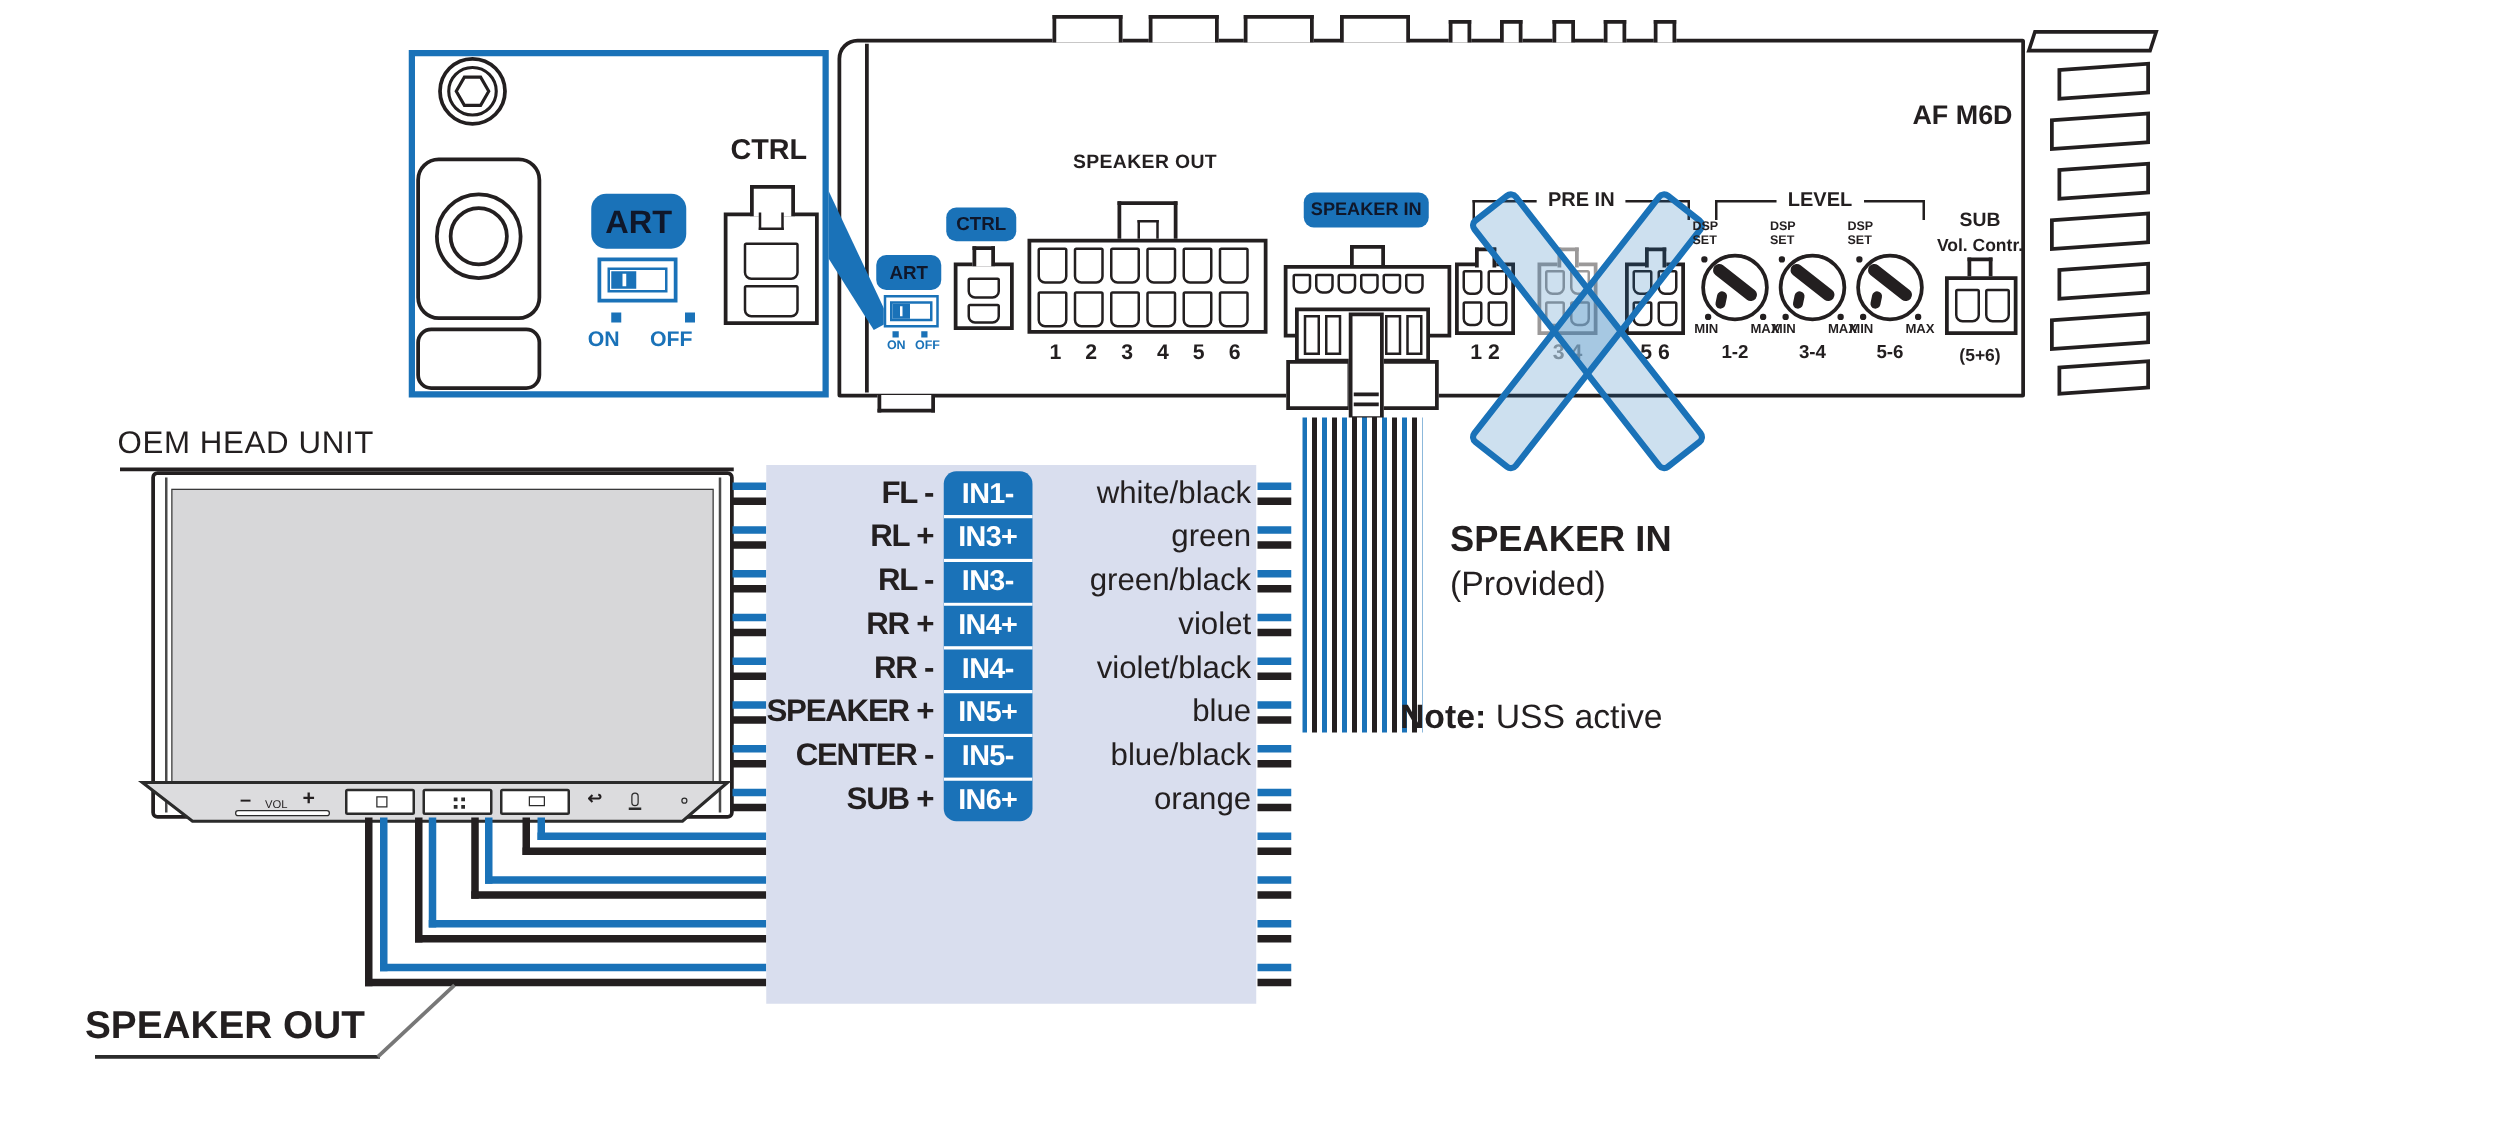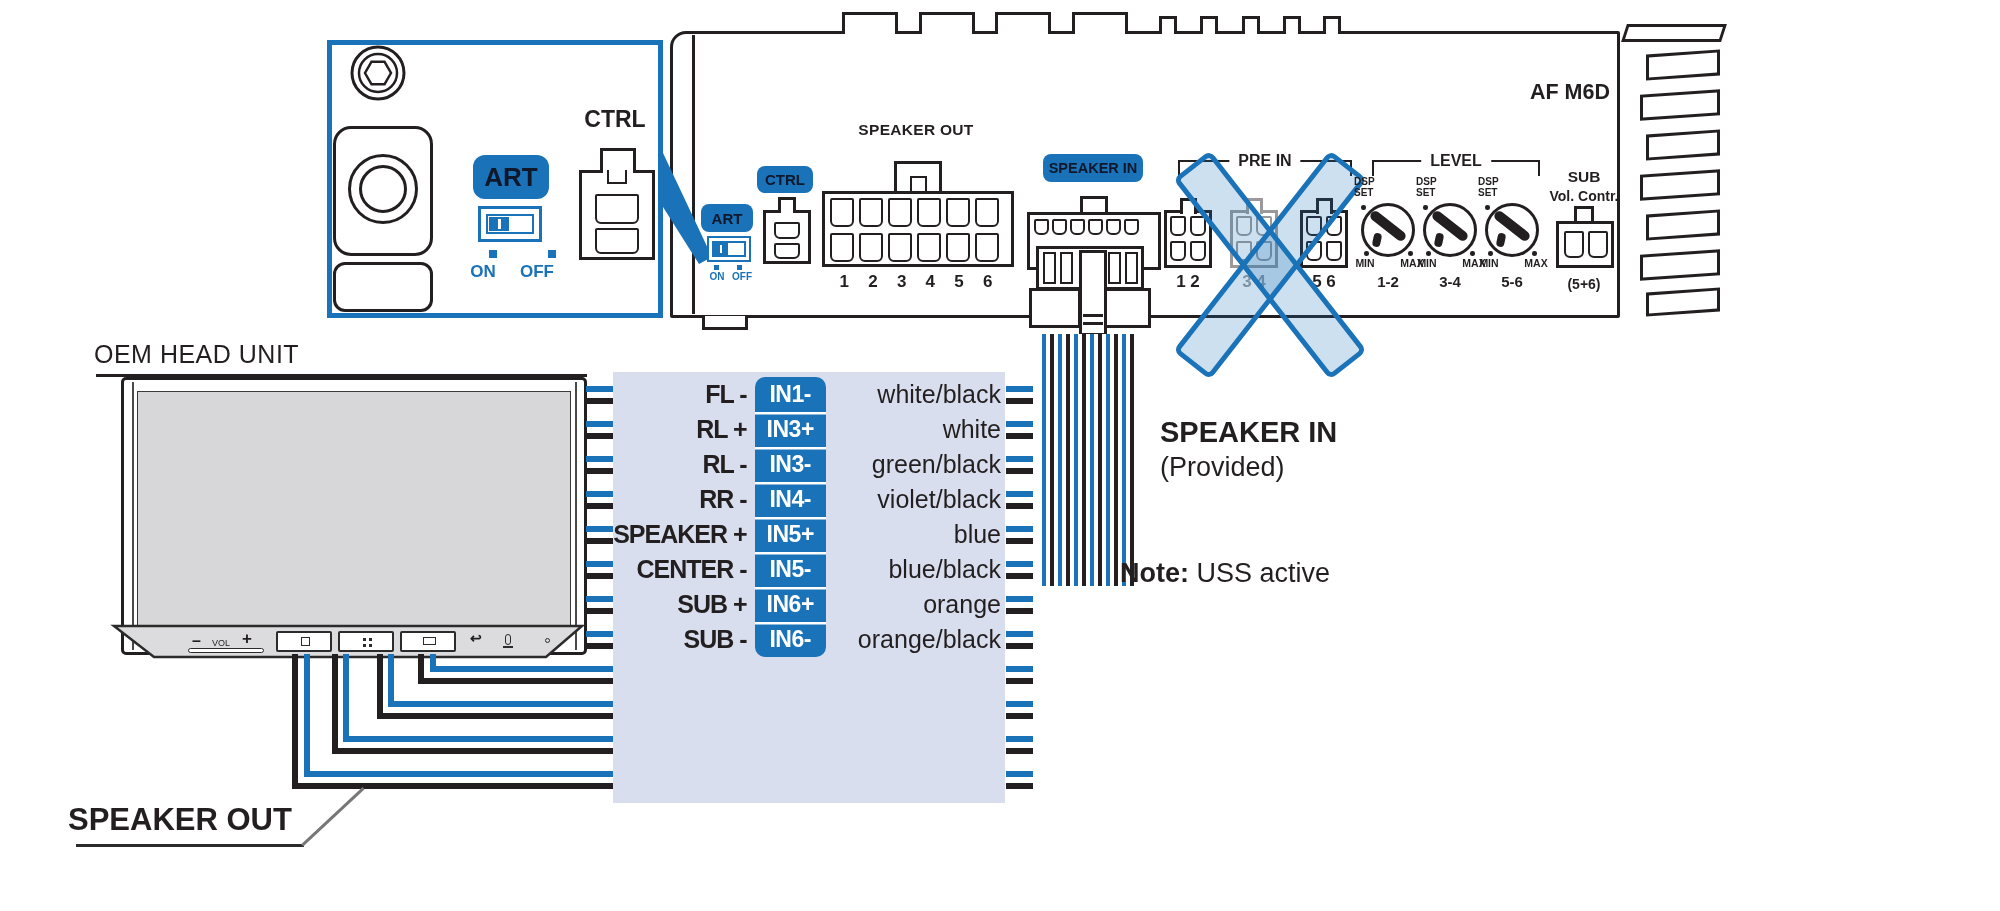--- a/index.html
+++ b/index.html
@@ -326,51 +326,51 @@
 
   <div id="wt" class="abs" style="left:613px;top:372px;width:392px;height:431px">
     <div class="wt-row">
         <span class="wt-ch">FL -</span>
         <span class="wt-in">IN1-</span>
         <span class="wt-color">white/black</span>
       </div>
     <div class="wt-row">
         <span class="wt-ch">RL +</span>
         <span class="wt-in">IN3+</span>
-        <span class="wt-color">white</span>
+        <span class="wt-color">green</span>
       </div>
     <div class="wt-row">
         <span class="wt-ch">RL -</span>
         <span class="wt-in">IN3-</span>
         <span class="wt-color">green/black</span>
       </div>
     <div class="wt-row">
+        <span class="wt-ch">RR +</span>
+        <span class="wt-in">IN4+</span>
+        <span class="wt-color">violet</span>
+      </div>
+    <div class="wt-row">
         <span class="wt-ch">RR -</span>
         <span class="wt-in">IN4-</span>
         <span class="wt-color">violet/black</span>
       </div>
     <div class="wt-row">
         <span class="wt-ch">SPEAKER +</span>
         <span class="wt-in">IN5+</span>
         <span class="wt-color">blue</span>
       </div>
     <div class="wt-row">
         <span class="wt-ch">CENTER -</span>
         <span class="wt-in">IN5-</span>
         <span class="wt-color">blue/black</span>
       </div>
     <div class="wt-row">
         <span class="wt-ch">SUB +</span>
         <span class="wt-in">IN6+</span>
         <span class="wt-color">orange</span>
-      </div>
-    <div class="wt-row">
-        <span class="wt-ch">SUB -</span>
-        <span class="wt-in">IN6-</span>
-        <span class="wt-color">orange/black</span>
       </div>
   </div>
 
   <div class="abs txt" style="left:1160px;top:416px;font-weight:bold;font-size:29px">SPEAKER IN</div>
   <div class="abs txt" style="left:1160px;top:452px;font-size:27px">(Provided)</div>
   <div class="abs txt" style="left:1120px;top:558px;font-size:27px">
     <span style="font-weight:bold">Note:</span>
     <span>USS active</span>
   </div>
   <div class="abs txt" style="left:68px;top:802px;font-weight:bold;font-size:31px">SPEAKER OUT</div>

